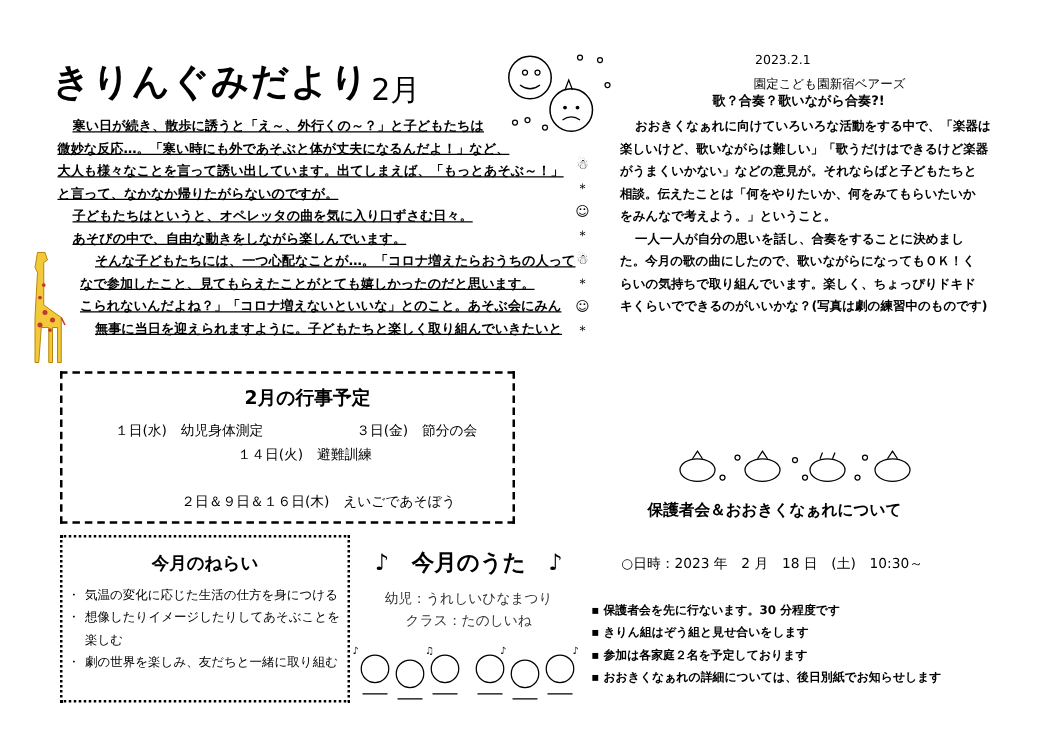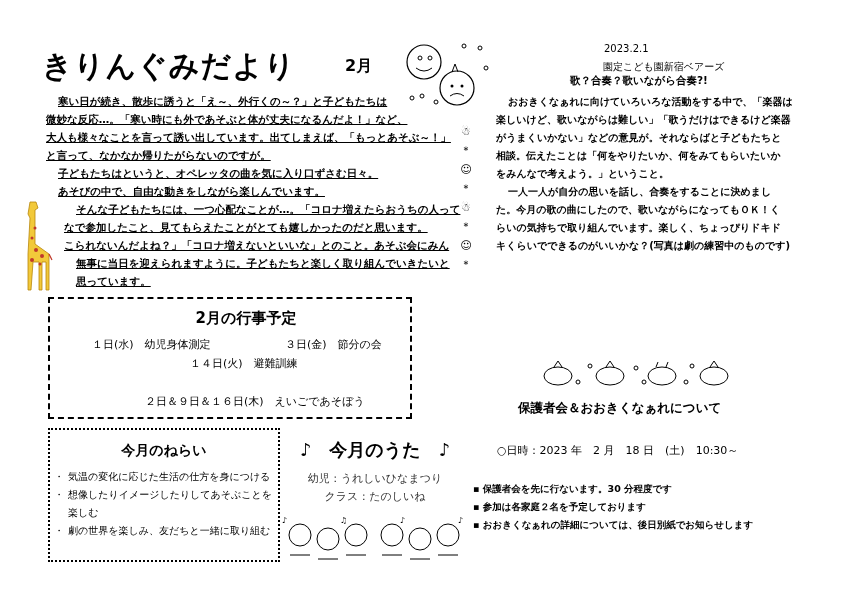--- a/index.html
+++ b/index.html
@@ -5,21 +5,21 @@
     html, body { margin: 0; padding: 0; }
     body {
       width: 842px; height: 595px; background: #ffffff; position: relative; overflow: hidden;
       font-family: "DejaVu Sans", sans-serif; color: #000;
     }
     .abs { position: absolute; }
     .title {
       left: 42px; top: 48px; font-size: 30px; font-weight: bold; letter-spacing: 1px; line-height: 36px;
     }
     .month {
-      left: 297px; top: 56px; font-size: 16px; font-weight: bold; margin-left: 48px;
+      left: 297px; top: 56px; font-size: 24px; font-weight: normal;
     }
     .para { font-size: 10.5px; line-height: 18px; font-weight: bold; white-space: nowrap; }
     .left-para { left: 46px; top: 92px; width: 410px; }
     .left-para .l { display: block; text-decoration: underline; }
     .ind1 { padding-left: 12px; }
     .ind2 { padding-left: 18px; }
     .ind3 { padding-left: 30px; }
 
     .events-box {
       left: 48px; top: 297px; width: 360px; height: 118px;
@@ -76,21 +76,20 @@
   <span class="l ind1">寒い日が続き、散歩に誘うと「え～、外行くの～？」と子どもたちは</span>
   <span class="l">微妙な反応…。「寒い時にも外であそぶと体が丈夫になるんだよ！」など、</span>
   <span class="l">大人も様々なことを言って誘い出しています。出てしまえば、「もっとあそぶ～！」</span>
   <span class="l">と言って、なかなか帰りたがらないのですが。</span>
   <span class="l ind1">子どもたちはというと、オペレッタの曲を気に入り口ずさむ日々。</span>
   <span class="l ind1">あそびの中で、自由な動きをしながら楽しんでいます。</span>
   <span class="l ind3">そんな子どもたちには、一つ心配なことが…。「コロナ増えたらおうちの人って</span>
   <span class="l ind2">なで参加したこと、見てもらえたことがとても嬉しかったのだと思います。</span>
   <span class="l ind2">こられないんだよね？」「コロナ増えないといいな」とのこと。あそぶ会にみん</span>
   <span class="l ind3">無事に当日を迎えられますように。子どもたちと楽しく取り組んでいきたいと</span>
-  <span class="l ind3">思っています。</span>
 </div>
 
 <svg class="abs" style="left:22px;top:198px" width="32" height="95" viewBox="0 0 32 95">
   <path d="M8 4 l6 0 l2 6 l-3 2 l0 34 l14 10 l0 36 l-3 0 l0 -28 l-4 0 l0 28 l-3 0 l0 -28 l-6 0 l-2 28 l-3 0 l0 -36 l2 -36 l-2 -4 z" fill="#f2c93a" stroke="#b8860b" stroke-width="0.8"></path>
   <circle cx="13" cy="30" r="1.5" fill="#c0392b"></circle>
     <circle cx="10" cy="40" r="1.5" fill="#c0392b"></circle>
   <circle cx="14" cy="52" r="2" fill="#c0392b"></circle>
     <circle cx="20" cy="58" r="2" fill="#c0392b"></circle>
   <circle cx="10" cy="62" r="2" fill="#c0392b"></circle>
     <circle cx="18" cy="66" r="1.5" fill="#c0392b"></circle>
@@ -175,15 +174,16 @@
       <circle cx="146" cy="24" r="2"></circle>
       <circle cx="152" cy="8" r="2"></circle>
     <path d="M14 9 l4 -6 l4 6 M66 9 l4 -6 l4 6 M116 9 l2 -5 M126 9 l2 -5 M170 9 l4 -6 l4 6"></path>
   </g>
 </svg>
 
 <div class="abs meeting-title">保護者会＆おおきくなぁれについて</div>
 <div class="abs meeting-date">○日時：2023 年　2 月　18 日　(土)　10:30～</div>
 <div class="abs notes">
   <div>保護者会を先に行ないます。30 分程度です</div>
+  <div>きりん組はぞう組と見せ合いをします</div>
   <div>参加は各家庭２名を予定しております</div>
   <div>おおきくなぁれの詳細については、後日別紙でお知らせします</div>
 </div>
 
 </body></html>

